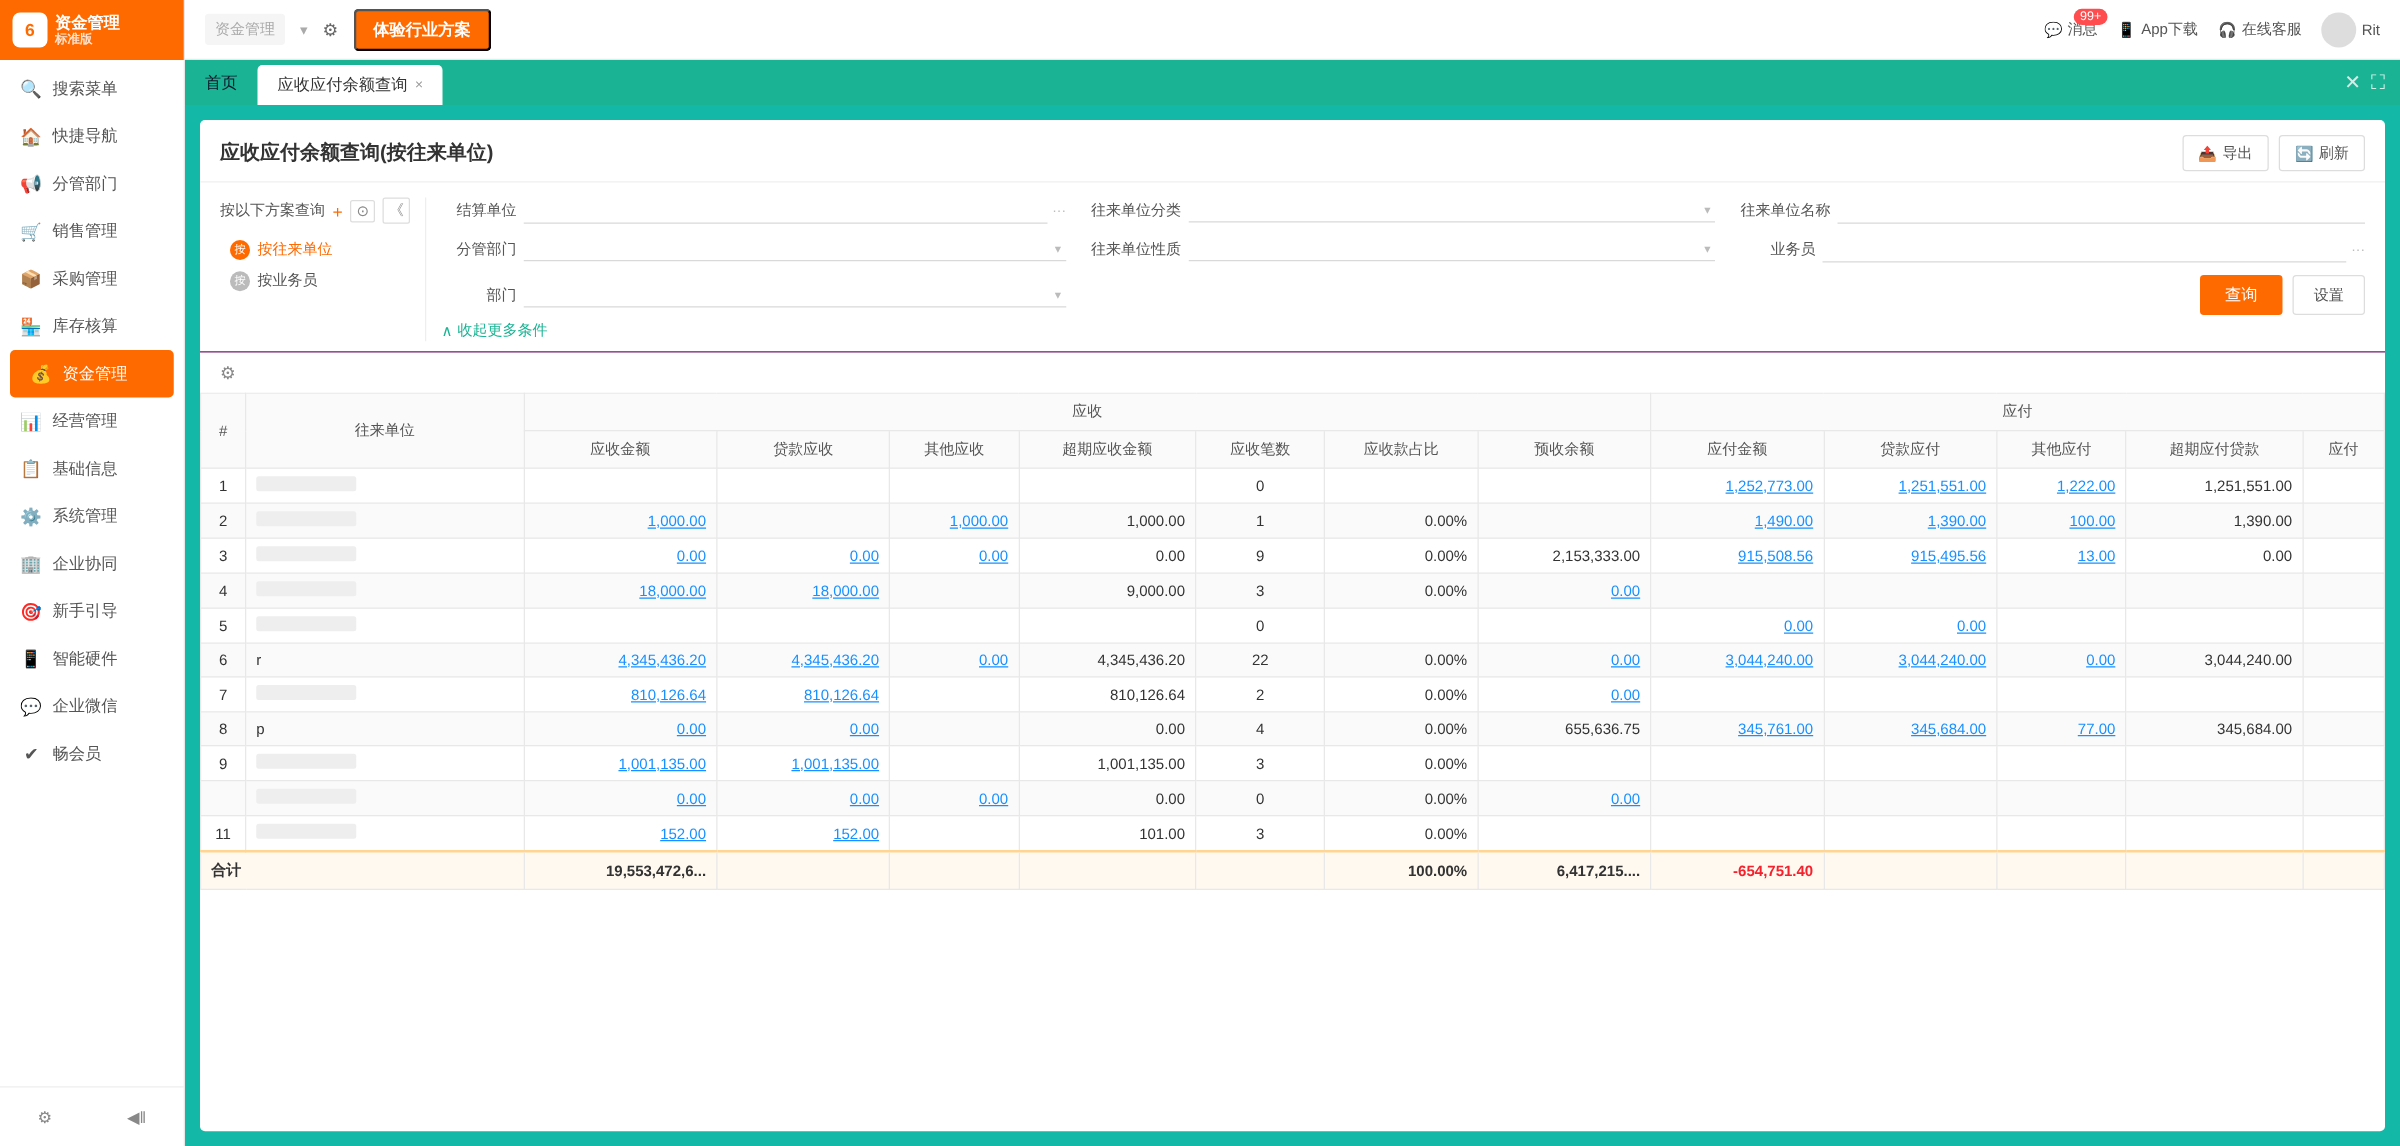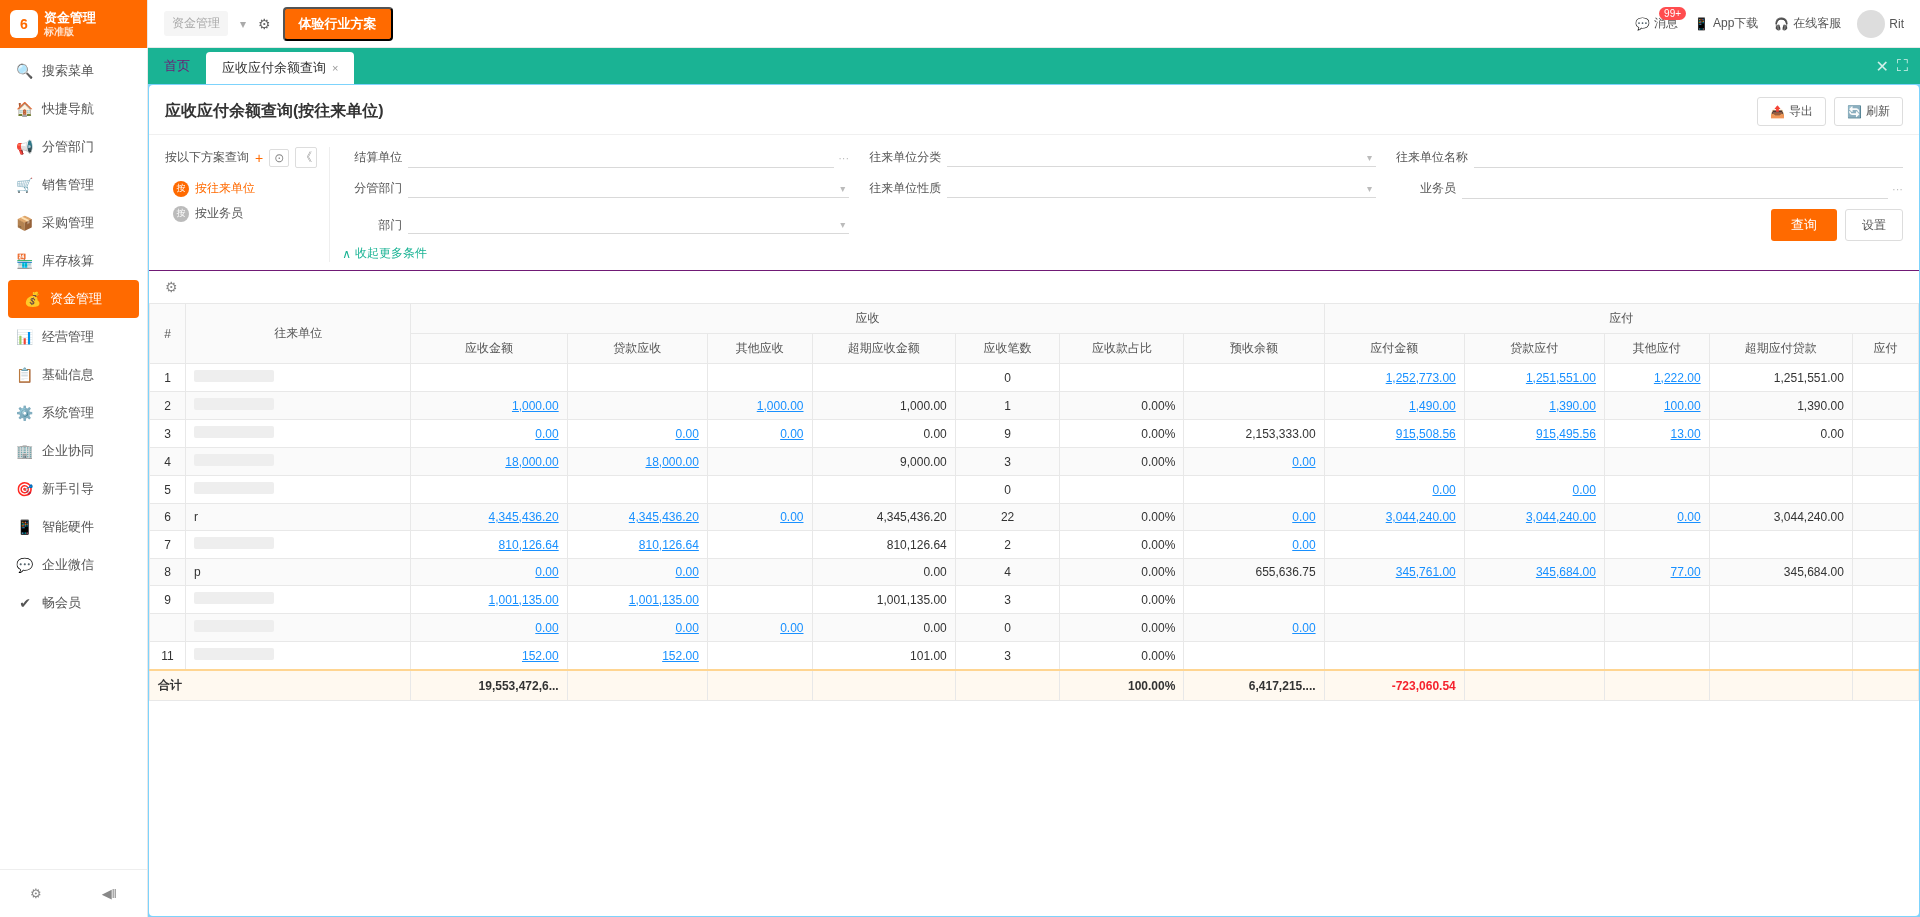--- a/index.html
+++ b/index.html
@@ -66,34 +66,34 @@
 
     
     .tabs-bar {
       position: fixed; left: 148px; right: 0; top: 48px; height: 36px;
       background: #1ab394; display: flex; align-items: center; z-index: 98;
     }
     .tab-item {
       height: 36px; padding: 0 16px; display: flex; align-items: center; gap: 6px;
       cursor: pointer; font-size: 13px; color: rgba(255,255,255,0.8);
     }
-    .tab-item.home { color: #701a75; }
+    .tab-item.home { color: #0f172a; }
     .tab-item.active {
       background: #fff; color: #333; border-radius: 4px 4px 0 0; margin-top: 4px; height: 32px;
     }
     .tab-close { font-size: 11px; color: #999; cursor: pointer; }
     .tabs-right {
       margin-left: auto; display: flex; align-items: center; gap: 8px; padding-right: 12px;
     }
     .tabs-right-btn { color: #fff; font-size: 16px; cursor: pointer; opacity: 0.8; }
 
     
     .main-content {
       position: fixed; left: 148px; right: 0; top: 84px; bottom: 0;
-      overflow-y: auto; background: #7dd3fc; padding: 1px;
+      overflow-y: auto; background: #14b8a6; padding: 12px;
     }
     .page-container { background: #fff; border-radius: 4px; min-height: 100%; }
 
     
     .page-header {
       padding: 12px 16px 8px; display: flex; align-items: center; justify-content: space-between;
       border-bottom: 1px solid #f0f0f0;
     }
     .page-title { font-size: 16px; font-weight: bold; color: #333; }
     .page-header-actions { display: flex; gap: 8px; }
@@ -608,21 +608,21 @@
           <tfoot>
             <tr class="total-row">
               <td colspan="2" class="text-left" style="font-weight:bold; background:#fff9f0;">合计</td>
               <td>19,553,472,6...</td>
               <td></td>
               <td></td>
               <td></td>
               <td></td>
               <td>100.00%</td>
               <td>6,417,215....</td>
-              <td style="color:#f5222d;">-723,060.54</td>
+              <td style="color:#f5222d;">-654,751.40</td>
               <td></td>
               <td></td>
               <td></td>
               <td></td>
             </tr>
           </tfoot>
         </table>
       </div>
     </div>
 

